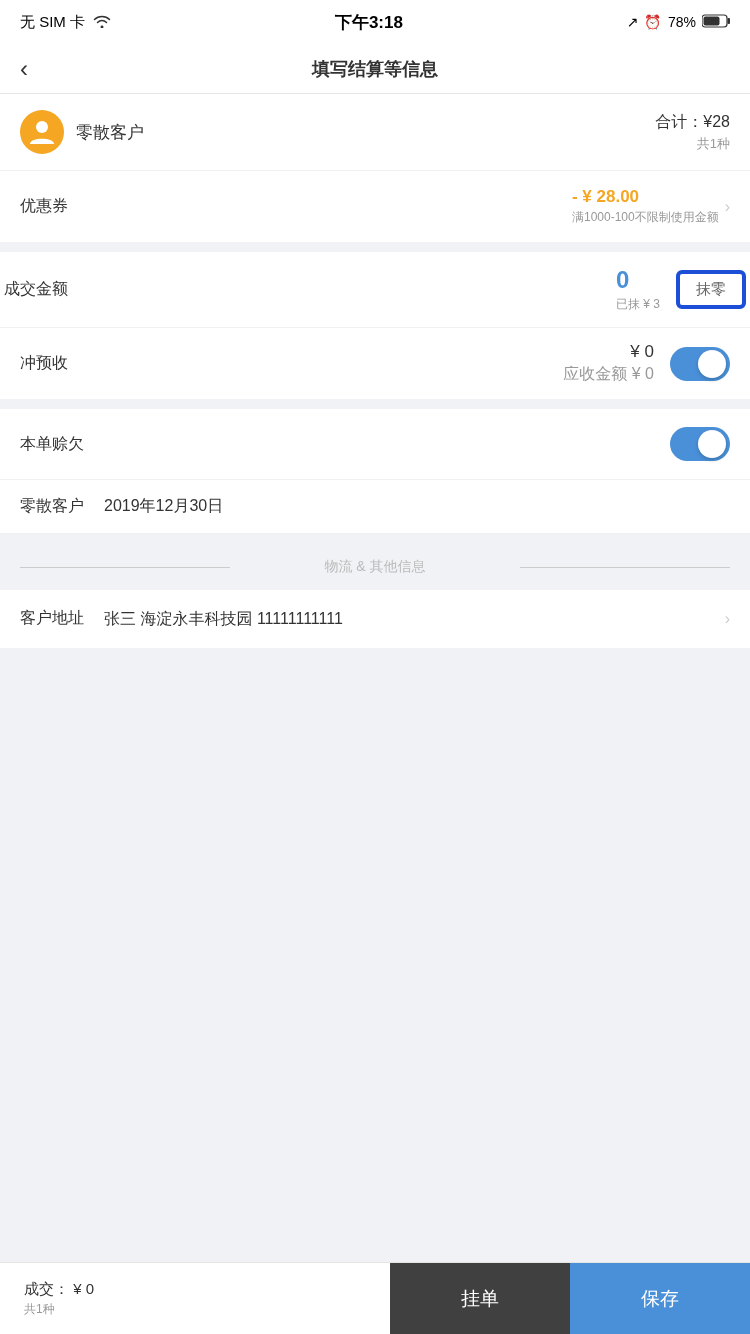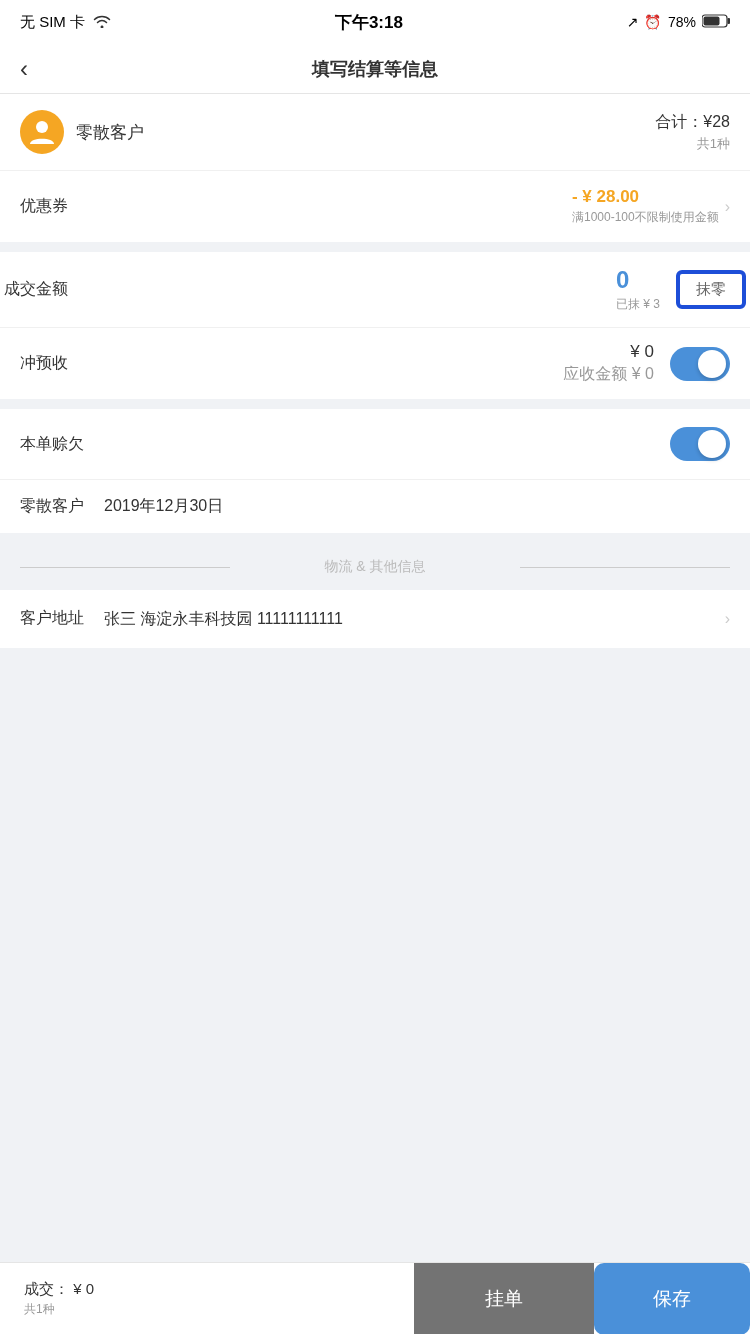--- a/index.html
+++ b/index.html
@@ -213,41 +213,40 @@
     }
     .bottom-info {
       flex: 1;
       padding: 0 24px;
     }
     .bottom-deal { font-size: 15px; color: #333; }
     .bottom-count { font-size: 12px; color: #999; margin-top: 2px; }
     .btn-hang {
       width: 180px;
       height: 72px;
-      background: #737373;
+      background: #404040;
       display: flex;
       align-items: center;
       justify-content: center;
       font-size: 19px;
       color: #fff;
       font-weight: 500;
       cursor: pointer;
     }
     .btn-save {
-      width: 156px;
+      width: 180px;
       height: 72px;
       background: #4a90d9;
       display: flex;
       align-items: center;
       justify-content: center;
       font-size: 19px;
       color: #fff;
       font-weight: 500;
       cursor: pointer;
-      border-radius: 10px;
     }
 
     .empty-space { height: 80px; }
   </style>
 </head>
 <body>
 
 <div class="status-bar">
   <div class="status-left">
     <span>无 SIM 卡</span>

